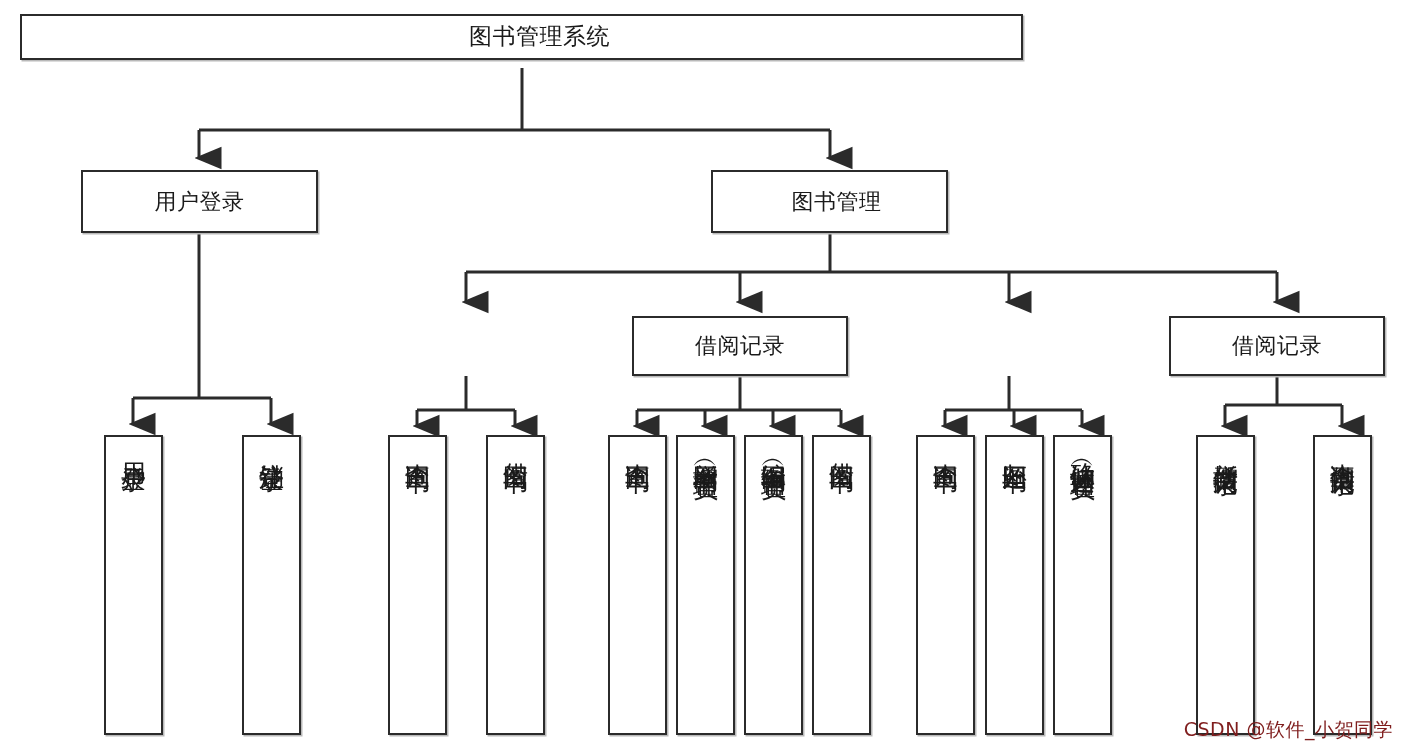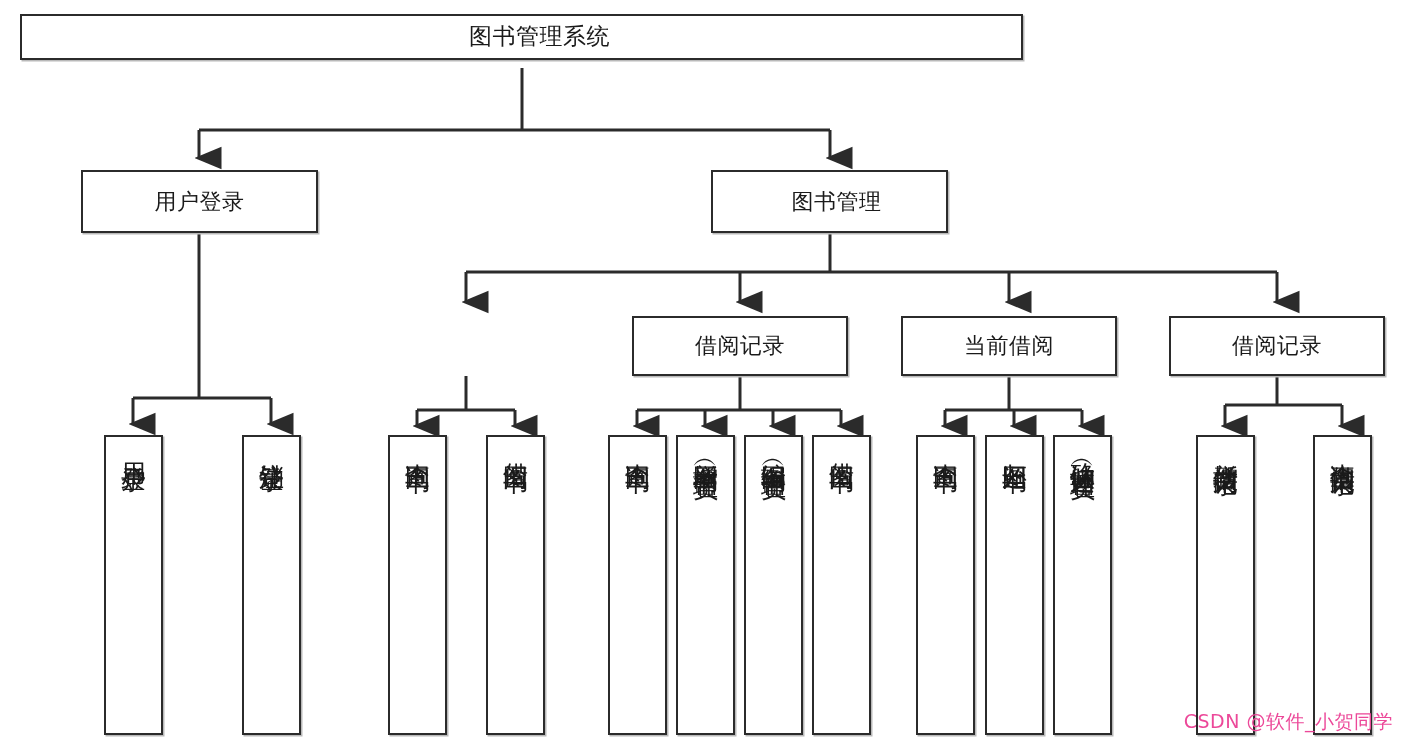--- a/index.html
+++ b/index.html
@@ -59,23 +59,23 @@
     writing-mode: vertical-rl;
     text-orientation: upright;
     font-size: 25px;
     line-height: 1.0;
     letter-spacing: 2px;
     white-space: nowrap;
   }
   #watermark {
     position: absolute;
     right: 12px;
-    bottom: 12px;
+    bottom: 4px;
     font-size: 19px;
-    color: #ec4899;
+    color: #7f1d1d;
     z-index: 3;
     white-space: nowrap;
     letter-spacing: 0.5px;
   }
 </style>
 </head>
 <body>
 
 <div id="canvas">
 
@@ -136,23 +136,20 @@
   <div class="node h" style="left:81px; top:170px; width:237px; height:63px;">
     <span class="label">用户登录</span>
   </div>
   <div class="node h" style="left:711px; top:170px; width:237px; height:63px;padding-left:14px;">
     <span class="label">图书管理</span>
   </div>
 
   <div class="node h" style="left:632px; top:316px; width:216px; height:60px;">
     <span class="label">借阅记录</span>
   </div>
-  <div class="node h" style="left:901px; top:316px; width:216px; height:60px;">
-    <span class="label">当前借阅</span>
-  </div>
   <div class="node h" style="left:1169px; top:316px; width:216px; height:60px;justify-content:center;">
     <span class="label">借阅记录</span>
   </div>
 
   <div class="node v" style="left:104px; top:435px; width:59px; height:300px;">
     <span class="label">用户登录</span>
   </div>
   <div class="node v" style="left:242px; top:435px; width:59px; height:300px;">
     <span class="label">注销登录</span>
   </div>

